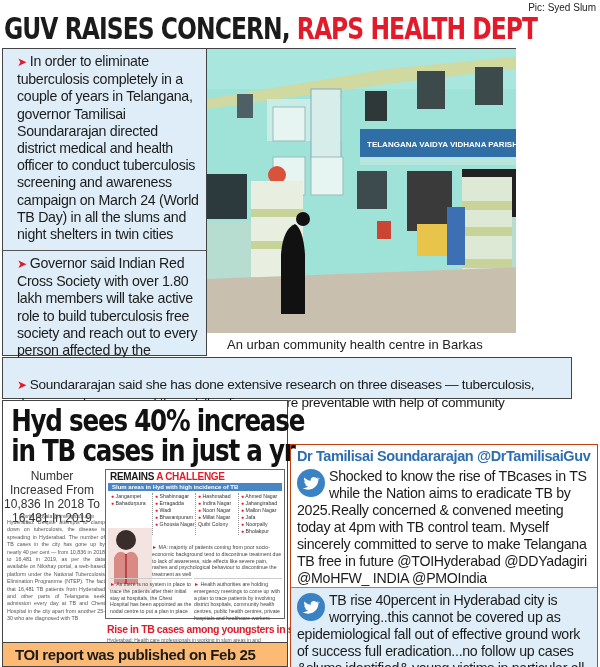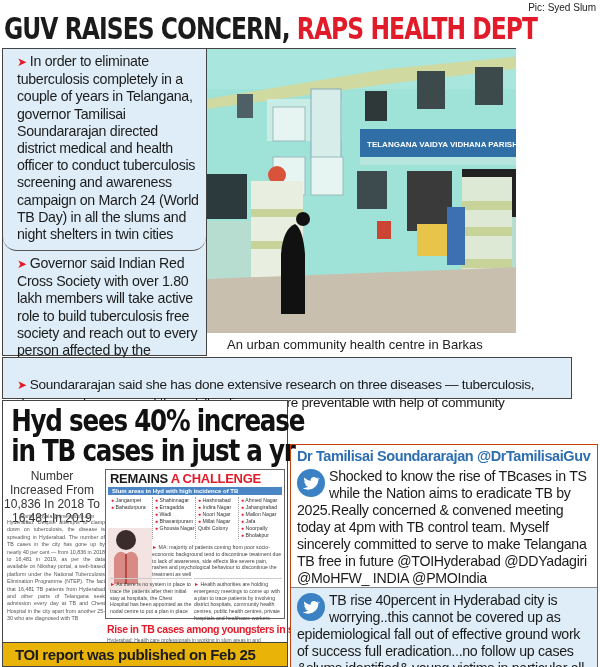--- a/index.html
+++ b/index.html
@@ -9,56 +9,56 @@
     .credit { position: absolute; top: 2px; right: 4px; font-size: 10px; color: #222; }
     .headline {
       position: absolute; top: 12px; left: 4px; width: 596px; height: 34px;
       font-family: "DejaVu Sans", sans-serif; font-weight: bold; font-size: 30px;
       letter-spacing: -1.2px; line-height: 34px; white-space: nowrap;
       transform: scaleX(0.78); transform-origin: left center; color: #1b1b1b;
     }
     .headline .red { color: #e21b2a; }
 
     .bullets-col { position: absolute; top: 48px; left: 2px; width: 205px; height: 308px; background: #deedf7; border: 1px solid #444; }
-    .bullet { padding: 4px 6px 4px 14px; font-size: 14.2px; line-height: 17.2px; letter-spacing: -0.3px; color: #1c1c1c; font-weight: 500; border-radius: 14px; }
+    .bullet { padding: 4px 6px 4px 14px; font-size: 14.2px; line-height: 17.2px; letter-spacing: -0.3px; color: #1c1c1c; font-weight: 500; }
     .bullet .arrow { color: #e21b2a; font-size: 12px; margin-right: 3px; }
     .bullet.first { height: 202px; border-bottom: 1px solid #555; }
 
     .photo { position: absolute; top: 48px; left: 207px; width: 309px; height: 285px; overflow: hidden; border-top: 1px solid #444; }
     .photo svg { display: block; }
     .caption { position: absolute; top: 333px; left: 207px; width: 391px; height: 24px; font-size: 13px; padding: 4px 20px; background: #fff; color: #222; }
 
     .wide-bullet { position: absolute; top: 357px; left: 2px; width: 570px; height: 42px; background: #deedf7; border: 1px solid #444; font-size: 13.6px; line-height: 17px; padding: 18px 6px 2px 14px; letter-spacing: -0.3px; }
     .wide-bullet .arrow { color: #e21b2a; font-size: 12px; margin-right: 3px; }
 
     .left-bottom { position: absolute; top: 400px; left: 2px; width: 286px; height: 267px; border: 1px solid #444; background: #fff; }
     .story-head { font-family: "DejaVu Sans", sans-serif; font-weight: bold; font-size: 30px; line-height: 30px; letter-spacing: -1.5px; padding: 5px 6px 0 10px; white-space: nowrap; transform: scaleX(0.82); transform-origin: left top; color: #111; }
     .deck { position: absolute; top: 68px; left: 0; width: 98px; text-align: center; font-size: 12px; line-height: 14px; color: #333; }
     .byline { position: absolute; top: 112px; left: 6px; width: 96px; font-size: 5px; color: #555; text-align: center; }
     .bodycopy { position: absolute; top: 118px; left: 4px; width: 98px; font-size: 5.3px; line-height: 7.4px; color: #555; text-align: justify; }
 
     .challenge { position: absolute; top: 68px; left: 102px; width: 180px; height: 150px; border: 1px solid #666; background: #fff; }
-    .challenge .title { font-weight: bold; font-size: 13px; padding: 1px 4px; letter-spacing: -0.3px; }
+    .challenge .title { font-weight: bold; font-size: 10px; padding: 1px 4px; letter-spacing: -0.3px; }
     .challenge .title .red { color: #e21b2a; }
     .challenge .sub { background: #4a86c5; color: #fff; font-size: 6px; font-weight: bold; padding: 1px 4px; margin: 0 2px; }
     .slums { display: grid; grid-template-columns: repeat(4, 1fr); font-size: 5.2px; line-height: 7px; color: #333; padding: 2px 3px; }
     .slums .col { border-left: 1px dotted #999; padding-left: 2px; }
     .slums .col:first-child { border-left: none; }
     .slums .dot { color: #e21b2a; }
     .figure { position: absolute; top: 58px; left: 2px; width: 44px; height: 62px; }
     .note { font-size: 5.2px; line-height: 6.8px; color: #444; }
     .note1 { position: absolute; top: 74px; left: 46px; width: 130px; }
     .note2 { position: absolute; top: 108px; left: 4px; width: 82px; border-top: 1px solid #ccc; padding-top: 2px;}
     .note3 { position: absolute; top: 108px; left: 88px; width: 88px; border-top: 1px solid #ccc; padding-top: 2px;}
     .note .arrow { color: #e21b2a; }
 
     .rise { position: absolute; top: 222px; left: 104px; font-weight: bold; font-size: 10.5px; color: #e21b2a; letter-spacing: -0.4px; white-space: nowrap; }
     .rise-body { position: absolute; top: 236px; left: 104px; font-size: 5px; color: #555; white-space: nowrap; }
 
-    .toi-note { position: absolute; bottom: 0; left: 0; width: 284px; height: 24px; border-top: 1px solid #444; font-weight: bold; font-size: 15px; padding: 3px 12px; letter-spacing: -0.4px; color: #1b1b1b; background: #eab308; }
+    .toi-note { position: absolute; bottom: 0; left: 0; width: 284px; height: 24px; border-top: 1px solid #444; font-weight: bold; font-size: 15px; padding: 3px 12px; letter-spacing: -0.4px; color: #1b1b1b; background: #fdba74; }
 
     .tweets { position: absolute; top: 400px; left: 290px; width: 308px; height: 267px; border: 1px solid #c2410c; margin-top: 44px; }
     .tw-handle { font-weight: bold; font-size: 14.5px; color: #2d6eb0; padding: 3px 6px 2px 6px; letter-spacing: -0.4px; white-space: nowrap; }
     .tweet { position: relative; font-size: 14.2px; line-height: 17px; padding: 2px 6px 3px 6px; letter-spacing: -0.3px; color: #1c1c1c; }
     .tweet.one { background: #fff; }
     .tweet.two { background: #deedf7; border-top: 1px solid #888; position: absolute; top: 142px; left: 0; right: 0; bottom: 0; padding-top: 4px; }
     .bird { float: left; width: 28px; height: 28px; border-radius: 50%; background: #3b82c4; margin: 1px 4px 0 0; display: flex; align-items: center; justify-content: center; }
     .bird svg { width: 18px; height: 18px; }
   </style>
 </head>

